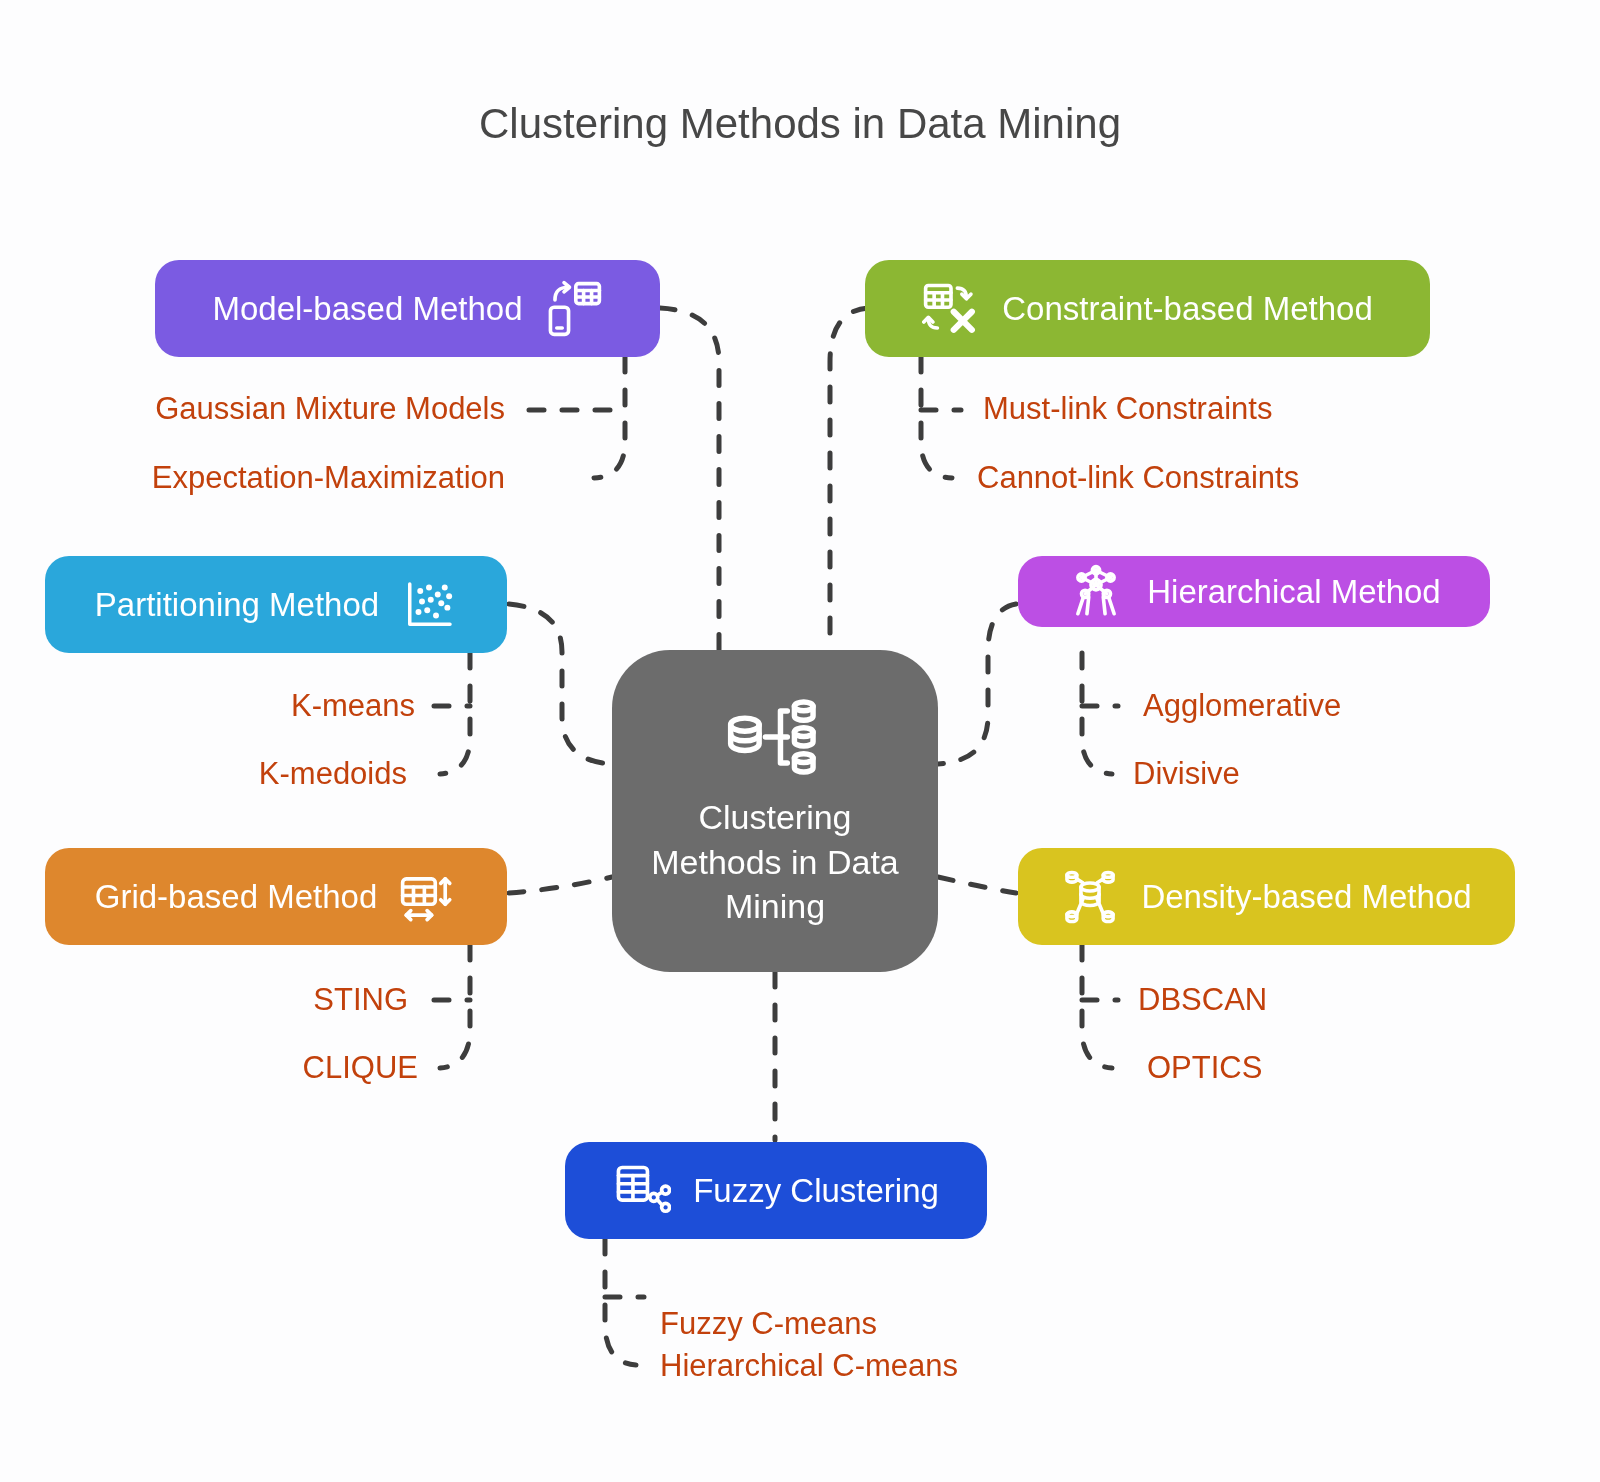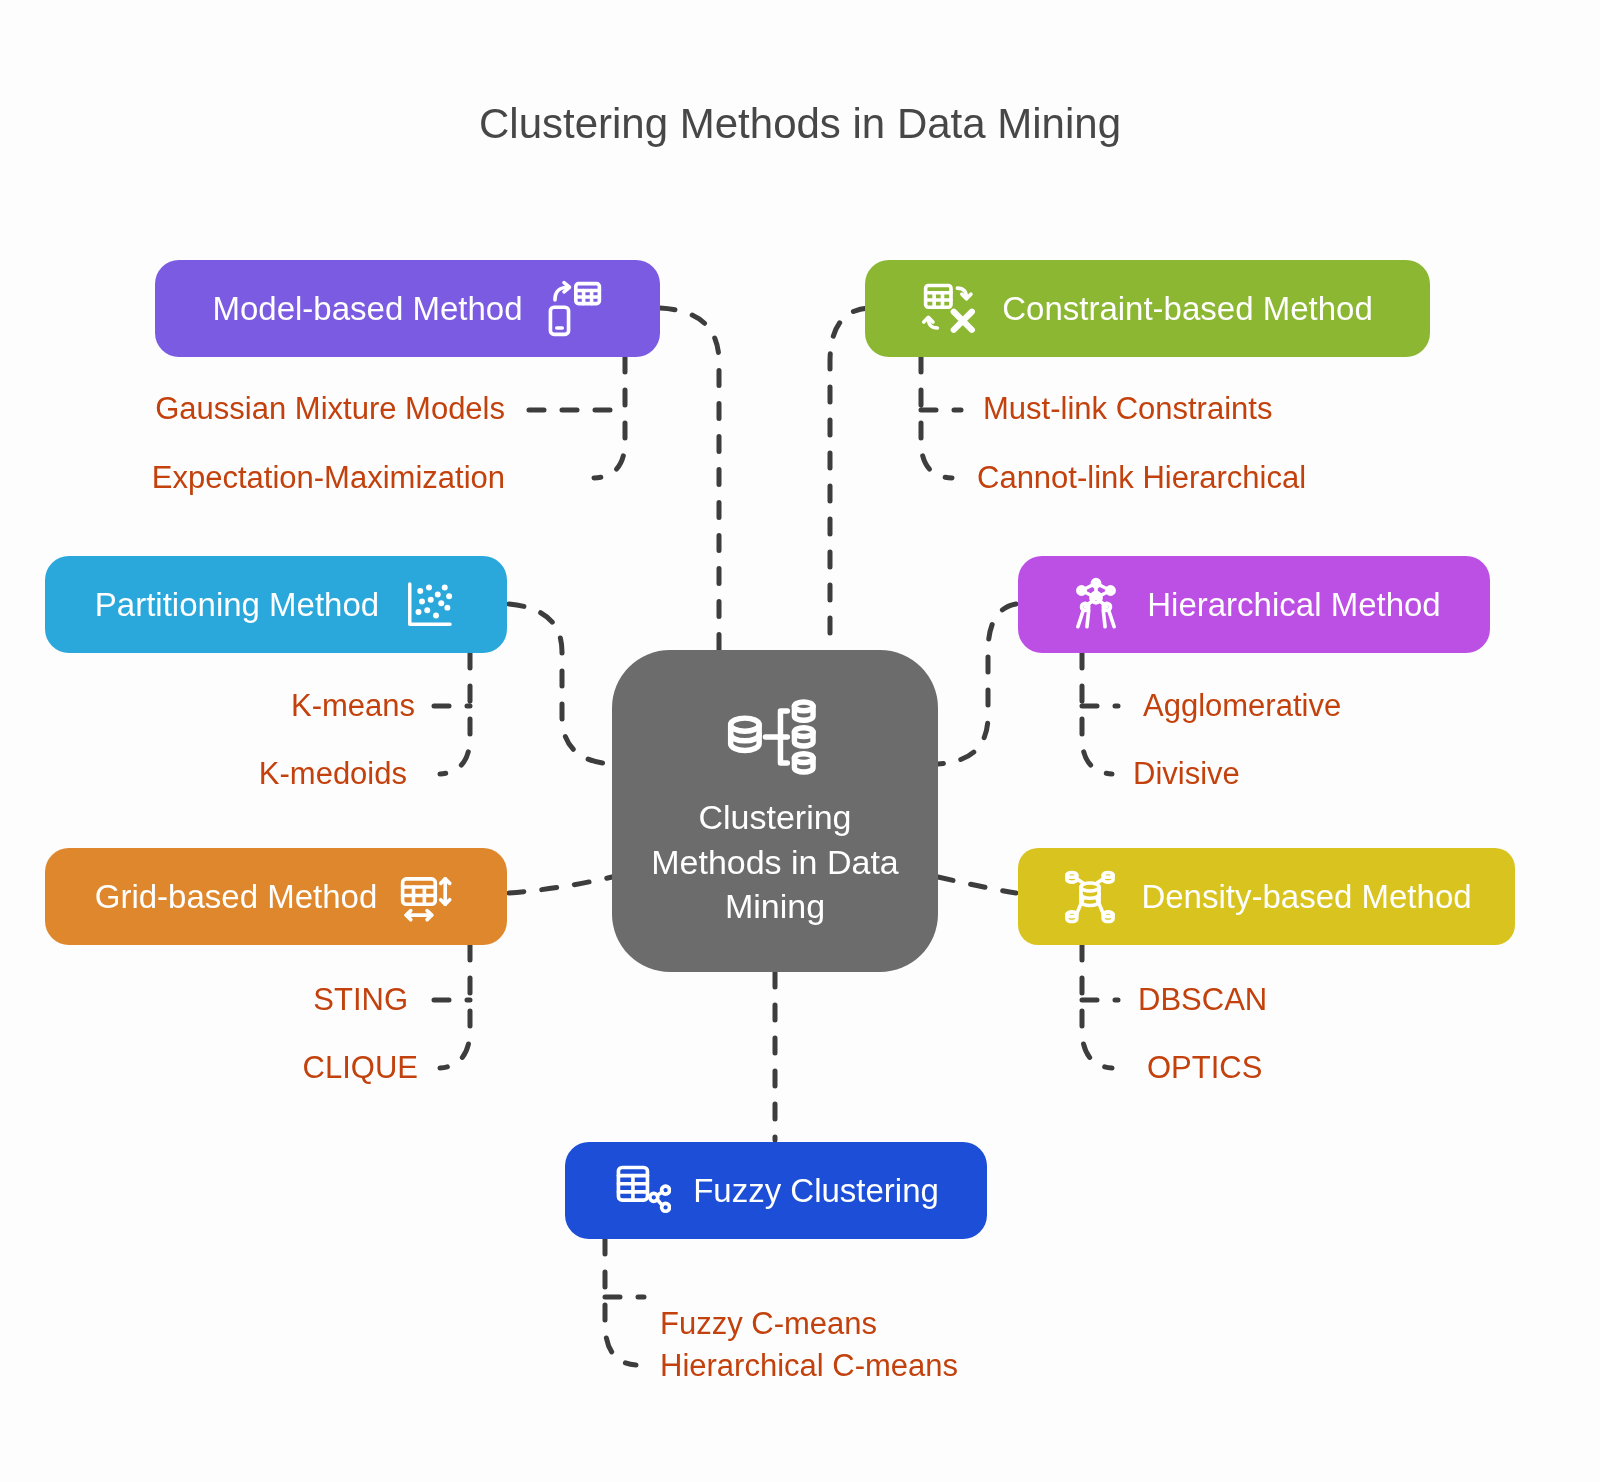--- a/index.html
+++ b/index.html
@@ -27,21 +27,21 @@
     color:#fff;text-align:center;
   }
   .center-label{width:252px;font-size:34px;line-height:1.32;font-weight:500;}
   .child{
     position:absolute;transform:translateY(-50%);font-size:31px;color:#c2410c;white-space:nowrap;
   }
   
   .n-model{left:155px;top:260px;width:505px;height:97px;}
   .n-constraint{left:865px;top:260px;width:565px;height:97px;}
   .n-part{left:45px;top:556px;width:462px;height:97px;}
-  .n-hier{left:1018px;top:556px;width:472px;height:97px;}
+  .n-hier{left:1018px;top:556px;width:472px;height:71px;}
   .n-grid{left:45px;top:848px;width:462px;height:97px;}
   .n-density{left:1018px;top:848px;width:497px;height:97px;}
   .n-fuzzy{left:565px;top:1142px;width:422px;height:97px;}
 </style>
 </head>
 <body>
 
 <div class="stage">
 
   <div class="title">Clustering Methods in Data Mining</div>
@@ -159,21 +159,21 @@
       <line x1="2" y1="15.2" x2="20" y2="15.2"></line>
       <line x1="25.5" y1="6" x2="25.5" y2="20"></line>
       <path d="M23 8.5 L25.5 6 L28 8.5"></path>
       <path d="M23 17.5 L25.5 20 L28 17.5"></path>
       <line x1="4" y1="26" x2="18" y2="26"></line>
       <path d="M6.5 23.5 L4 26 L6.5 28.5"></path>
       <path d="M15.5 23.5 L18 26 L15.5 28.5"></path>
     </svg>
   </div>
 
-  <div class="node n-density" style="background: rgb(217, 196, 31); border-radius: 20px;">
+  <div class="node n-density" style="background: rgb(217, 196, 31);">
     <svg class="icon" width="58" height="58" viewBox="0 0 32 32">
       <ellipse cx="16" cy="10.5" rx="5" ry="2.2"></ellipse>
       <path d="M11 10.5 V18.5 a5 2.2 0 0 0 10 0 V10.5"></path>
       <path d="M11 14.5 a5 2.2 0 0 0 10 0"></path>
       <path d="M12.2 8.3 L9 6.2 M19.8 8.3 L23 6.2 M12.2 16.8 L9 24.5 M19.8 16.8 L23 24.5"></path>
       <ellipse cx="6" cy="3.8" rx="2.7" ry="1.3"></ellipse>
       <path d="M3.3 3.8 V6.5 a2.7 1.3 0 0 0 5.4 0 V3.8"></path>
       <ellipse cx="26" cy="3.8" rx="2.7" ry="1.3"></ellipse>
       <path d="M23.3 3.8 V6.5 a2.7 1.3 0 0 0 5.4 0 V3.8"></path>
       <ellipse cx="6" cy="25.5" rx="2.7" ry="1.3"></ellipse>
@@ -195,21 +195,21 @@
       <circle cx="29" cy="15.5" r="2.2"></circle>
       <circle cx="29" cy="25" r="2.2"></circle>
       <path d="M24.4 18.4 L27.2 16.6 M24.4 20.7 L27.2 23.9"></path>
     </svg>
     <span>Fuzzy Clustering</span>
   </div>
 
   <span class="child" style="right:1095px;top:409px;">Gaussian Mixture Models</span>
   <span class="child" style="right:1095px;top:478px;">Expectation-Maximization</span>
   <span class="child" style="left:983px;top:409px;">Must-link Constraints</span>
-  <span class="child" style="left:977px;top:478px;">Cannot-link Hierarchical</span>
+  <span class="child" style="left:977px;top:478px;">Cannot-link Constraints</span>
   <span class="child" style="right:1185px;top:706px;">K-means</span>
   <span class="child" style="right:1193px;top:774px;">K-medoids</span>
   <span class="child" style="left:1143px;top:706px;">Agglomerative</span>
   <span class="child" style="left:1133px;top:774px;">Divisive</span>
   <span class="child" style="right:1192px;top:1000px;">STING</span>
   <span class="child" style="right:1182px;top:1068px;">CLIQUE</span>
   <span class="child" style="left:1138px;top:1000px;">DBSCAN</span>
   <span class="child" style="left:1147px;top:1068px;">OPTICS</span>
   <span class="child" style="left:660px;top:1298px;margin-top:26px;">Fuzzy C-means</span>
   <span class="child" style="left:660px;top:1366px;">Hierarchical C-means</span>

